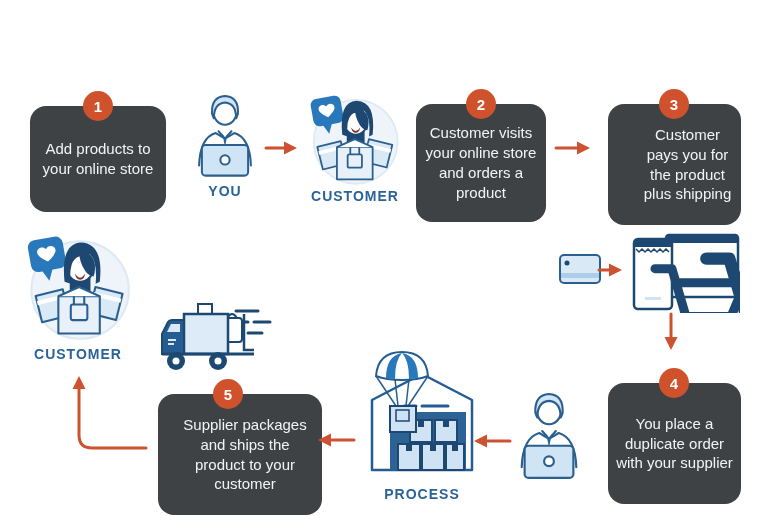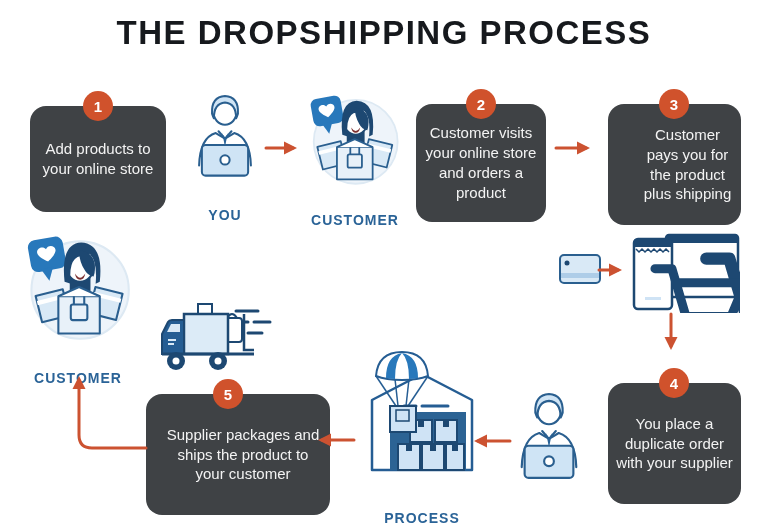--- a/index.html
+++ b/index.html
@@ -7,31 +7,31 @@
           font-family:"Liberation Sans",sans-serif;}
   .title{position:absolute;top:14px;left:0;right:0;text-align:center;
          font-size:33px;font-weight:bold;letter-spacing:1.5px;color:#16191d;}
   .step-box{position:absolute;background:#3f4245;border-radius:16px;color:#f3f3f3;
             display:flex;align-items:center;justify-content:center;text-align:center;
             font-size:15px;line-height:1.32;padding:8px 6px;box-sizing:border-box;}
   .badge{position:absolute;width:30px;height:30px;border-radius:50%;background:#d0522c;
          color:#fff;font-weight:bold;font-size:15px;display:flex;align-items:center;
          justify-content:center;z-index:3;}
   .actor-label{position:absolute;color:#2a6397;font-weight:bold;font-size:14px;
-               letter-spacing:1px;text-align:center;margin-top:24px;}
+               letter-spacing:1px;text-align:center;}
   .illo{position:absolute;}
   #box1{left:30px;top:106px;width:136px;height:106px;}
   #badge1{left:83px;top:91px;}
   #box2{left:416px;top:104px;width:130px;height:118px;}
   #badge2{left:466px;top:89px;}
   #box3{left:608px;top:104px;width:133px;height:121px;padding-left:32px;}
   #badge3{left:659px;top:89px;}
   #box4{left:608px;top:383px;width:133px;height:121px;}
   #badge4{left:659px;top:368px;}
-  #box5{left:146px;top:394px;width:184px;height:121px;padding-left:16px;}
+  #box5{left:158px;top:394px;width:164px;height:121px;padding-left:16px;}
   #badge5{left:213px;top:379px;}
   #you-label{left:188px;top:183px;width:74px;}
   #customer-top-label{left:302px;top:188px;width:106px;}
   #customer-left-label{left:20px;top:346px;width:116px;}
   #supplier-label{left:364px;top:486px;width:116px;}
   #you-person{left:188px;top:88px;width:74px;height:92px;}
   #customer-top{left:300px;top:90px;width:106px;height:100px;}
   #customer-left{left:16px;top:230px;width:122px;height:116px;}
   #credit-card{left:558px;top:252px;width:44px;height:34px;}
   #devices{left:626px;top:231px;width:114px;height:82px;}
@@ -92,21 +92,20 @@
       <ellipse cx="59" cy="36" rx="13" ry="14" fill="#fff" stroke="#1d4872" stroke-width="2"></ellipse>
       <path d="M54,42 Q59,50 64,42 Q63,48 59,48 Q55,48 54,42 Z" fill="#7c3030"></path>
       <path d="M44,50 Q40,13 60,12 Q82,13 78,50 L74,52 Q76,30 68,23 L66,30 Q60,22 54,28 Q48,34 50,52 Z" fill="#1d4872"></path>
       <path d="M58,20 Q70,20 73,32 Q74,40 72,45 Q66,44 63,38 Q58,30 58,20 Z" fill="#1d4872"></path>
     </symbol>
   </defs>
 </svg>
 
 <div class="canvas">
 
-  <div class="title">THE DROPSHIPPING PROCESS</div>
 
   <div class="step-box" id="box1">
     <span>Add products to your online store</span>
   </div>
   <div class="badge" id="badge1">1</div>
 
   <div class="step-box" id="box2">
     <span>Customer visits your online store and orders a product</span>
   </div>
   <div class="badge" id="badge2">2</div>

